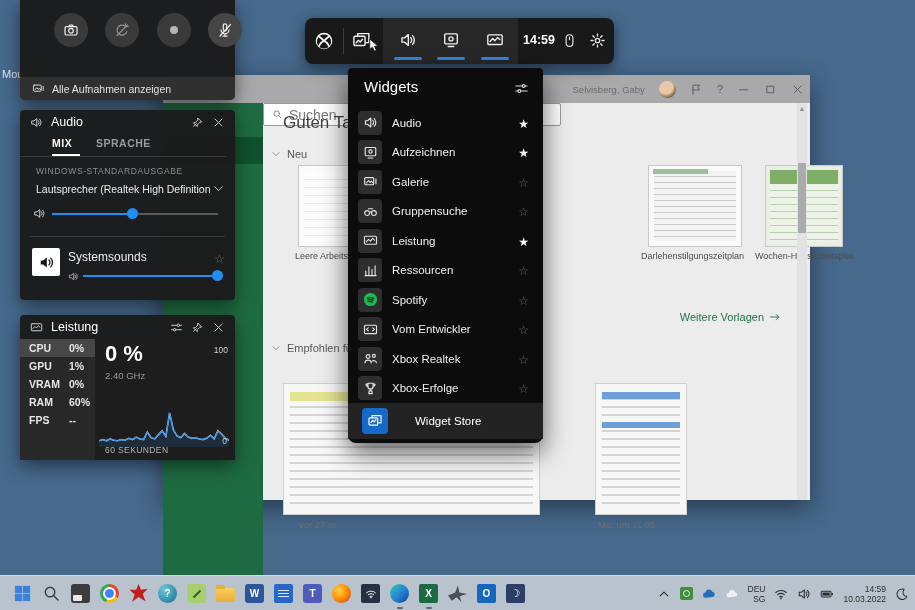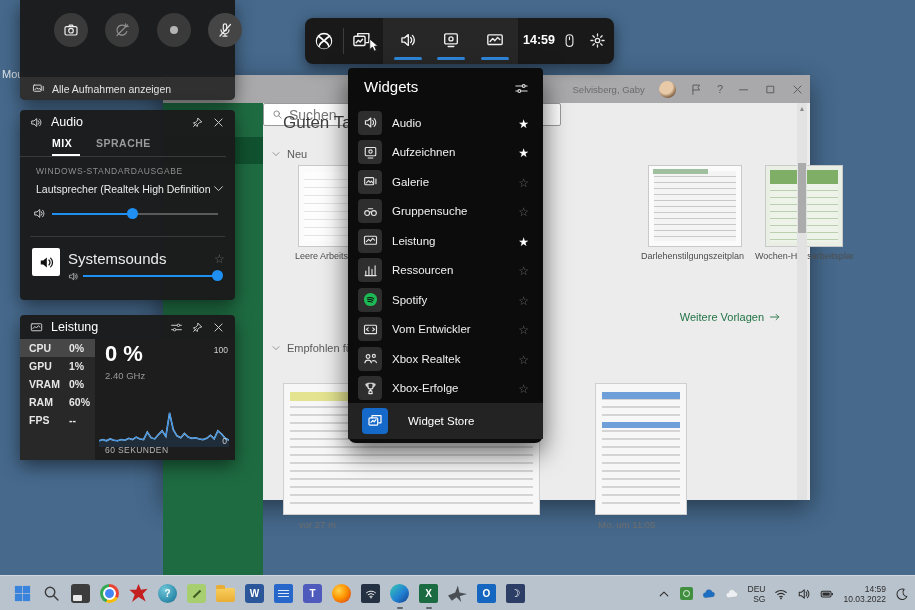--- a/index.html
+++ b/index.html
@@ -90,21 +90,21 @@
   .slider{position:absolute;height:12px;}
   .slider .track{position:absolute;left:0;right:0;top:5px;height:2px;background:#5a5a5a;}
   .slider .fill{position:absolute;left:0;top:5px;height:2px;background:var(--slider-blue,#1f8ff2);}
   .slider .thumb{position:absolute;top:0;width:11px;height:11px;margin-left:-5px;border-radius:50%;background:var(--slider-blue,#1f8ff2);}
   #master-slider{left:32px;top:98px;width:166px;}
   #master-spk{left:13px;top:97px;width:13px;height:13px;color:#cfcfcf;}
   #audio-div{left:10px;top:126px;width:195px;height:1px;background:#3a3a3a;}
   #sys-tile{left:12px;top:138px;width:28px;height:28px;background:#fff;border-radius:2px;
             display:flex;align-items:center;justify-content:center;color:#111;}
   #sys-tile .ic{width:17px;height:17px;}
-  #sys-name{left:48px;top:140px;font-size:15px;color:#ececec;}
+  #sys-name{left:48px;top:140px;font-size:12px;color:#ececec;}
   #sys-star{left:194px;top:139px;}
   #sys-spk{left:48px;top:161px;width:11px;height:11px;color:#bdbdbd;}
   #sys-slider{left:63px;top:160px;width:138px;}
   .star::before{content:"☆";color:#6a6a6a;font-size:12px;}
   .star.fav::before{content:"★";color:#fff;}
 
   #perf-w{left:20px;top:315px;width:215px;height:145px;border-radius:4px;}
   #perf-body{position:absolute;left:0;top:24px;right:0;bottom:0;}
   #perf-col{position:absolute;left:0;top:0;width:75px;bottom:0;background:#282828;}
   .pm-row{height:18px;display:flex;align-items:center;padding-left:9px;gap:6px;
@@ -143,21 +143,21 @@
   .witem .tile{width:24px;height:24px;margin-left:10px;background:#2e2e2e;border-radius:4px;
                display:flex;align-items:center;justify-content:center;color:#e5e5e5;}
   .witem .tile .ic{width:15px;height:15px;}
   .witem .wlabel{margin-left:10px;font-size:11.5px;color:#f0f0f0;flex:1;}
   .witem .star{margin-right:14px;}
   #wstore{position:absolute;left:0;top:335px;width:195px;height:36px;background:#232323;
           display:flex;align-items:center;}
   #wstore .tile{width:26px;height:26px;margin-left:14px;background:var(--store-blue,#1569c8);border-radius:4px;
                 display:flex;align-items:center;justify-content:center;color:#fff;}
   #wstore .tile .ic{width:16px;height:16px;}
-  #wstore .wlabel{margin-left:20px;font-size:11.5px;color:#fff;}
+  #wstore .wlabel{margin-left:27px;font-size:11.5px;color:#fff;}
 
   
   #taskbar{left:0;top:575px;width:915px;height:35px;background:var(--taskbar,#b9c3cd);
            border-top:1px solid rgba(255,255,255,.35);box-sizing:border-box;z-index:50;}
   #tk-apps{position:absolute;left:8px;top:0;height:35px;display:flex;}
   .tk{position:relative;width:29px;height:35px;display:flex;align-items:center;justify-content:center;}
   .tk-art{position:relative;width:19px;height:19px;display:flex;align-items:center;justify-content:center;}
   .tk-glyph{position:absolute;inset:0;display:flex;align-items:center;justify-content:center;
             color:#fff;font-size:10px;font-weight:bold;}
   .run-dot{display:none;position:absolute;left:50%;bottom:2px;width:6px;height:2px;margin-left:-3px;

